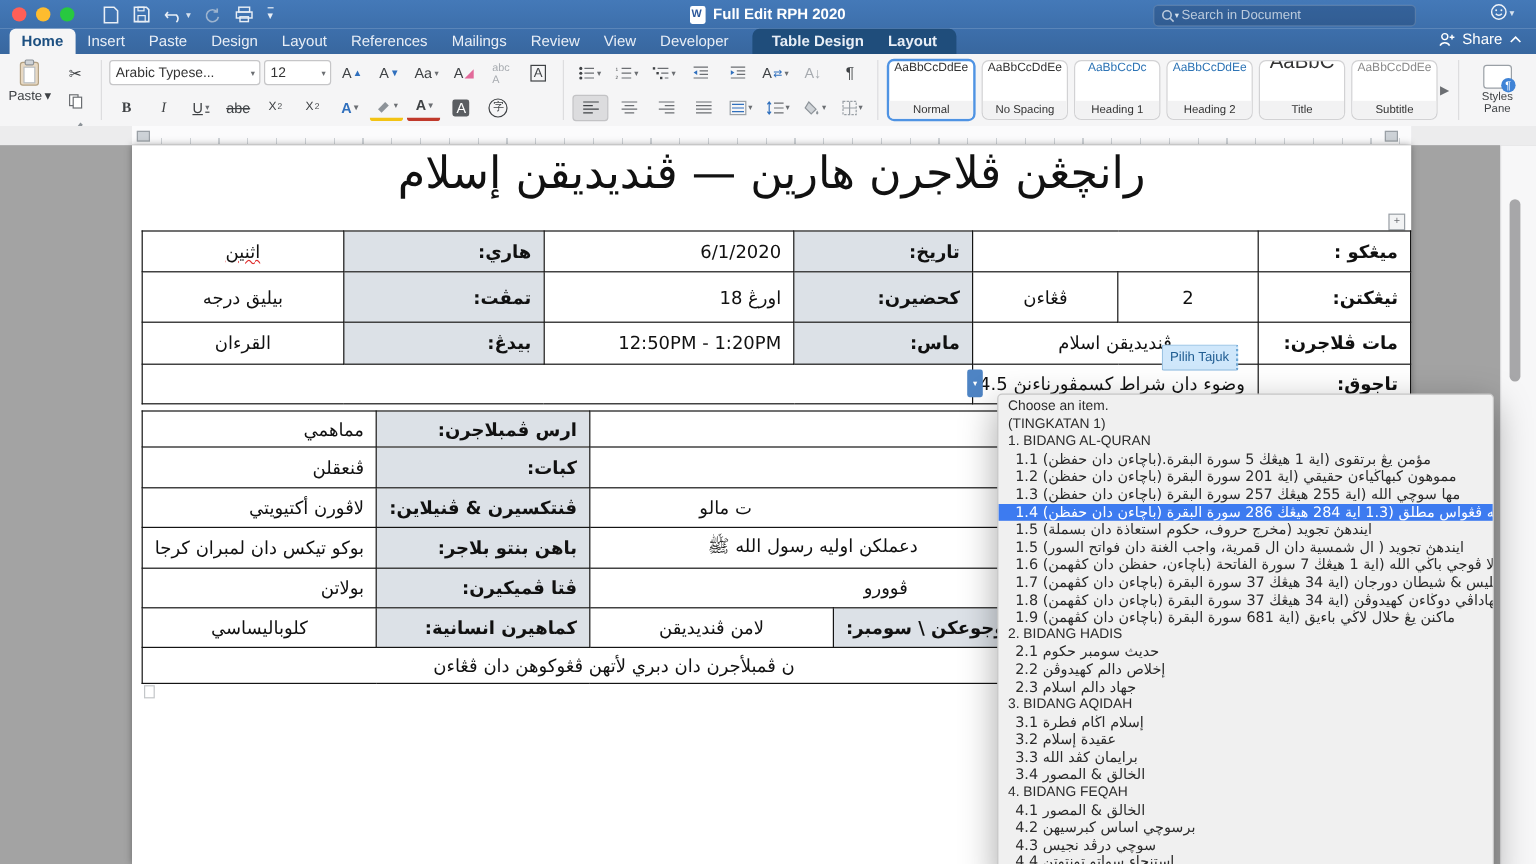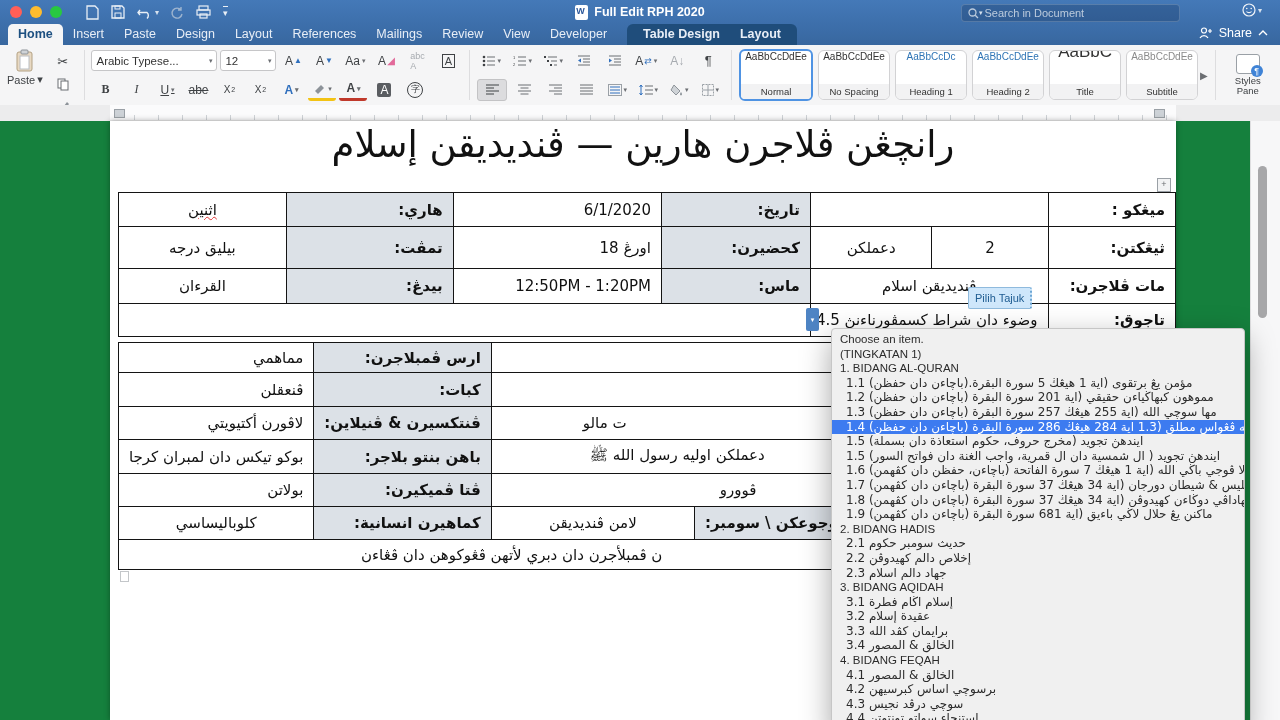--- a/index.html
+++ b/index.html
@@ -78,21 +78,21 @@
   .pane-ico:after{content:"¶";position:absolute;right:-4px;bottom:-4px;background:#3f83d6;color:#fff;
     border-radius:50%;width:12px;height:12px;font-size:9px;text-align:center;line-height:12px;}
   .expand-arrow{color:#6b6e72;font-size:10px;margin-left:2px;}
   
   #ruler{position:absolute;left:0;top:105px;width:1280px;height:16px;background:#ececed;border-bottom:1px solid #d8d8d9;}
   #ruler .rin{position:absolute;left:110px;width:1066px;top:0;height:15px;background:#fbfbfc;
     background-image:repeating-linear-gradient(90deg,#cfd3d7 0 1px,transparent 1px 24px);background-position:24px 0;
     background-size:100% 5px;background-repeat:no-repeat;background-position-y:10px;}
   .rmark{position:absolute;top:4px;width:9px;height:7px;background:#cdd2d7;border:1px solid #9aa0a6;}
   
-  #canvas{position:absolute;left:0;top:121px;width:1280px;height:599px;background:#15803d;}
+  #canvas{position:absolute;left:0;top:121px;width:1280px;height:599px;background:#a3a3a3;}
   #page{position:absolute;left:110px;top:0;width:1066px;height:599px;background:#fff;
     box-shadow:0 0 6px rgba(0,0,0,.35);}
   #heading{position:absolute;left:0;top:2px;width:100%;text-align:center;
     font-family:"DejaVu Sans",sans-serif;font-size:37px;color:#111;direction:rtl;}
   table.rph{border-collapse:collapse;table-layout:fixed;position:absolute;left:8px;
     font-family:"DejaVu Sans",sans-serif;color:#111;}
   table.rph td{border:1px solid #141414;padding:0 10px;font-size:15px;overflow:hidden;white-space:nowrap;}
   #t1{top:71px;border-radius:10px;}
   #t2{top:221px;}
   td.shade{background:#dce1e7;}
@@ -463,21 +463,21 @@
         <td class="ltrv">6/1/2020</td>
         <td class="lab shade" dir="rtl">تاريخ:</td>
         <td colspan="2"></td>
         <td class="rowhead" dir="rtl">ميڠكو :</td>
       </tr>
       <tr style="height:42px;">
         <td class="val vctr" dir="rtl">بيليق درجه</td>
         <td class="lab shade" dir="rtl">تمڤت:</td>
         <td class="ltrv">18 اورڠ</td>
         <td class="lab shade" dir="rtl">كحضيرن:</td>
-        <td class="vctr" dir="rtl">دعملكن</td>
+        <td class="vctr" dir="rtl">ڤڠاءن</td>
         <td class="vctr">2</td>
         <td class="rowhead" dir="rtl">ثيڠكتن:</td>
       </tr>
       <tr style="height:35px;">
         <td class="val vctr" dir="rtl">القرءان</td>
         <td class="lab shade" dir="rtl">بيدڠ:</td>
         <td class="ltrv">12:50PM - 1:20PM</td>
         <td class="lab shade" dir="rtl">ماس:</td>
         <td colspan="2" class="vctr" dir="rtl">ڤنديديقن اسلام</td>
         <td class="rowhead" dir="rtl">مات ڤلاجرن:</td>

